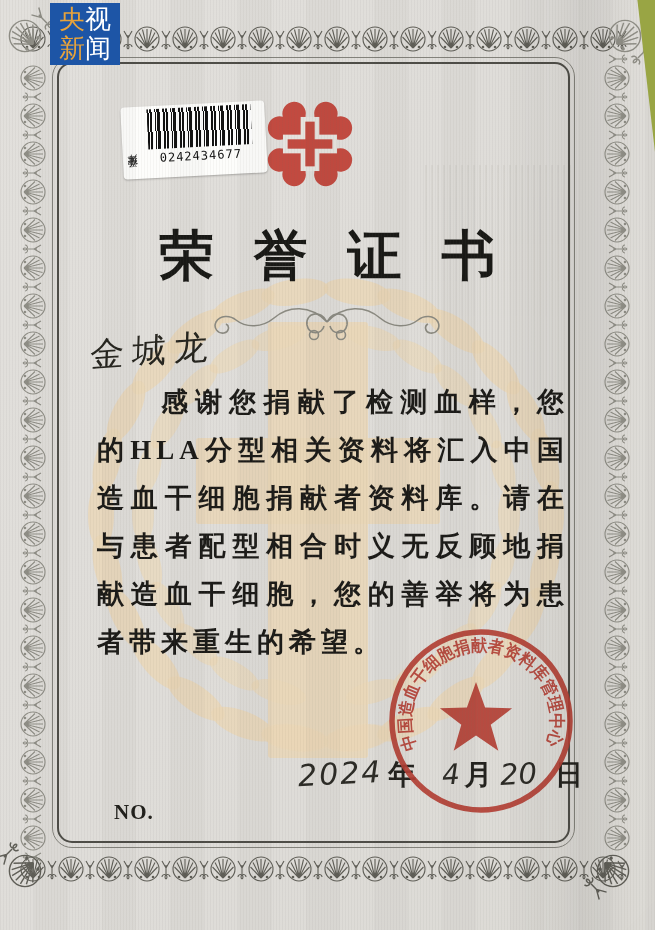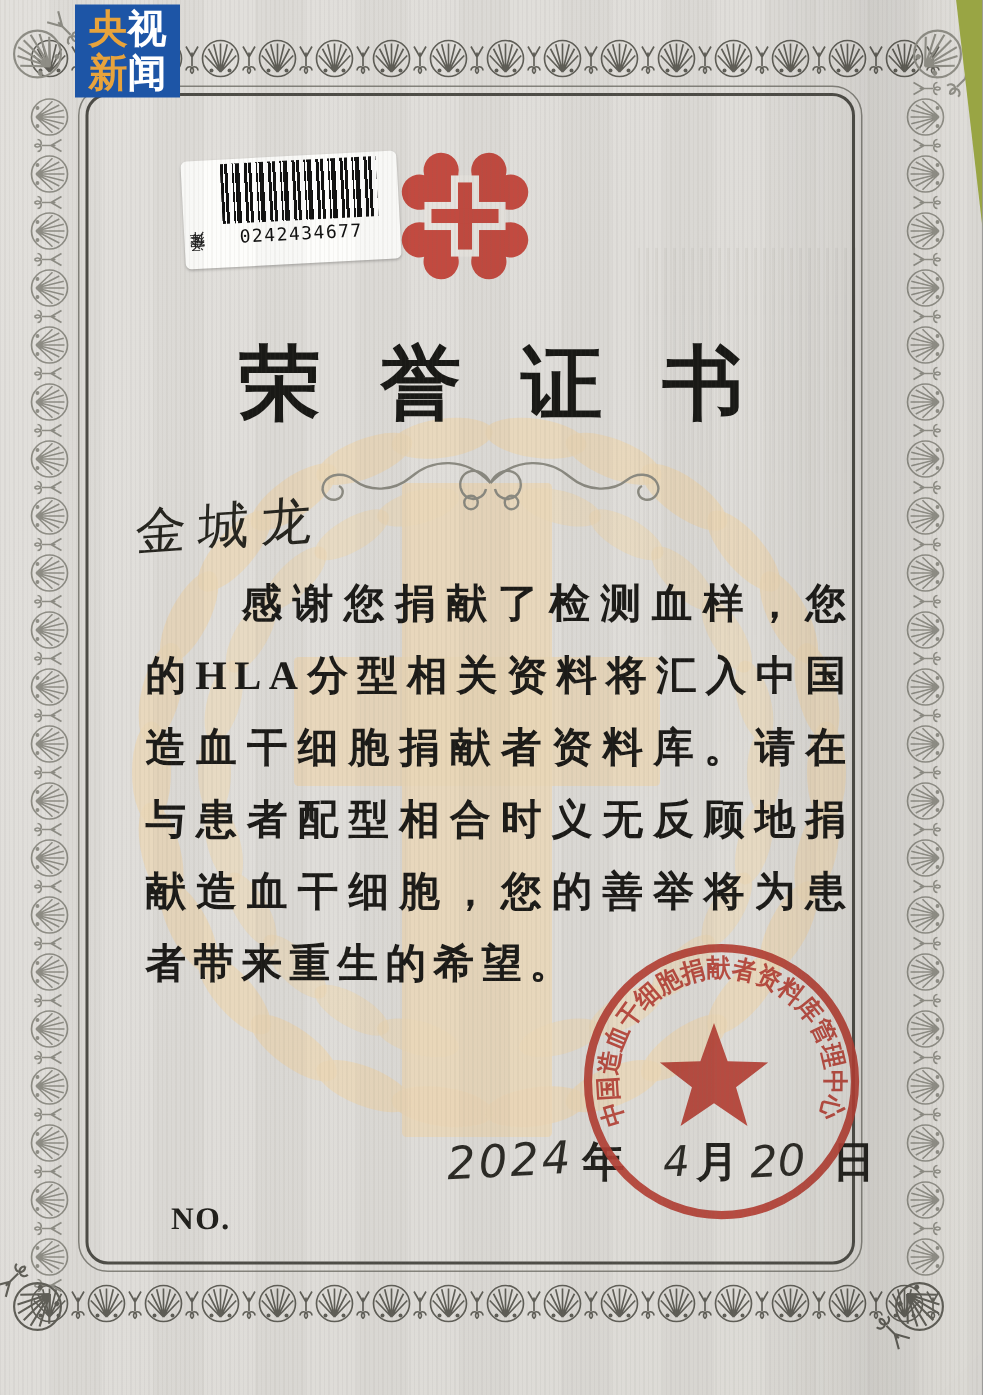--- a/index.html
+++ b/index.html
@@ -16,21 +16,21 @@
   #streak{position:absolute;left:425px;top:165px;width:150px;height:420px;z-index:8;pointer-events:none;
     background:repeating-linear-gradient(90deg, rgba(60,55,45,.05) 0 2px, rgba(0,0,0,0) 2px 6px);
     -webkit-mask-image:linear-gradient(to bottom,rgba(0,0,0,.9),rgba(0,0,0,0));
     mask-image:linear-gradient(to bottom,rgba(0,0,0,.9),rgba(0,0,0,0));}
   
   #green-wedge{position:absolute;top:0;left:633px;width:22px;height:152px;z-index:9;
     background:#99a544;clip-path:polygon(20% 0,100% 0,100% 100%);}
   
   #badge{position:absolute;left:50px;top:3px;width:70px;height:62px;z-index:10;
     background:#1d55a6;display:flex;flex-direction:column;align-items:center;justify-content:center;
-    font-family:"Liberation Sans","DejaVu Sans",sans-serif;font-weight:bold;font-size:26px;line-height:29px;}
+    font-family:"Liberation Sans","DejaVu Sans",sans-serif;font-weight:normal;font-size:26px;line-height:29px;}
   #badge .or{color:#e7a33c;} #badge .wh{color:#ffffff;}
   
   #border-svg{position:absolute;inset:0;z-index:2;}
   .med-tb{color:#5f5e57;} .med-side{color:#8e8d85;}
   #inner-frame{position:absolute;left:52px;top:57px;width:521px;height:789px;z-index:2;
     border:1px solid #83827b;border-radius:20px;}
   #inner-frame .in2{position:absolute;inset:4px;border:2px solid #4e4d47;border-radius:15px;}
   
   #wreath-svg{position:absolute;inset:0;z-index:1;}
   

